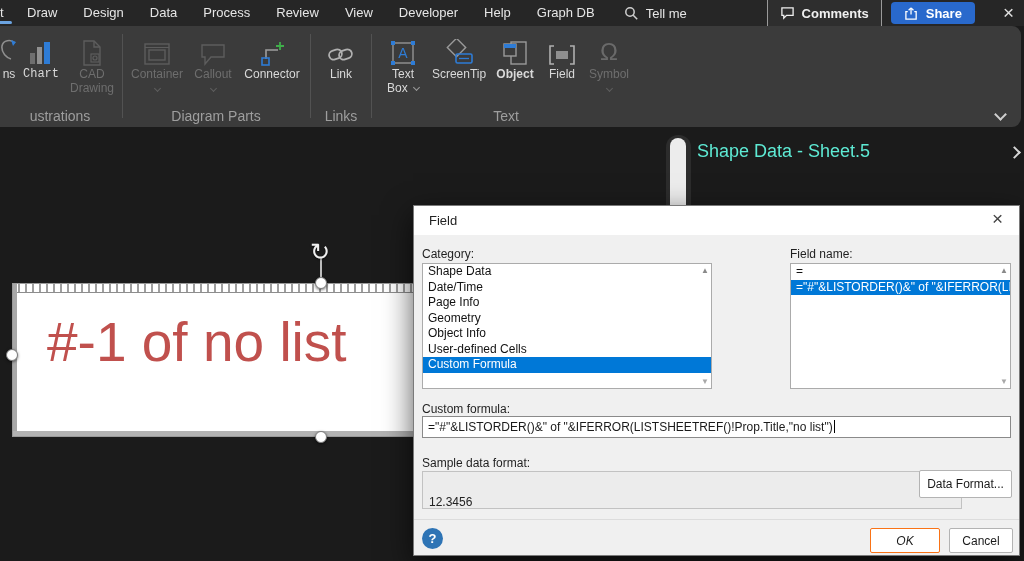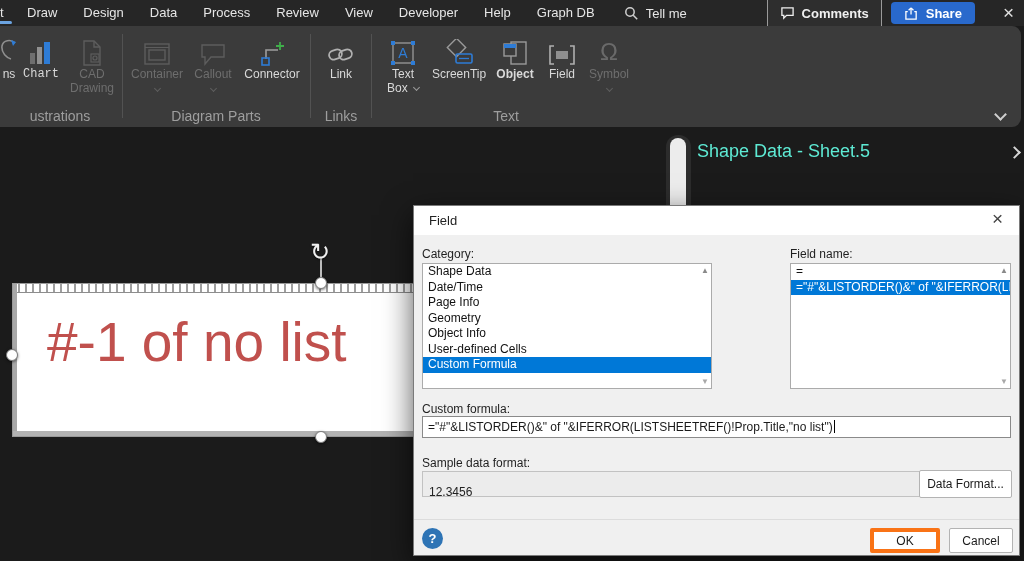--- a/index.html
+++ b/index.html
@@ -73,28 +73,28 @@
   .dlg-label { position:absolute; font-size:12px; color:#1f1f1f; }
   .listbox { position:absolute; background:#ffffff; border:1px solid #ababab; font-size:12px; overflow:hidden; }
   .lrow { height:15.5px; line-height:15.5px; padding-left:5px; white-space:nowrap; color:#111; }
   .lrow.selected { background:#0078d7; color:#ffffff; }
   .scroll-up { position:absolute; right:2px; top:2px; font-size:8px; color:#8a8a8a; }
   .scroll-down { position:absolute; right:2px; bottom:2px; font-size:8px; color:#a8a8a8; }
   .formula-input { position:absolute; left:8px; top:210px; width:589px; height:22px; background:#fff;
                    border:1px solid #8a8a8a; font-size:12px; line-height:20px; padding:0 5px; white-space:nowrap; overflow:hidden; }
   .caret { display:inline-block; width:1px; height:13px; background:#000; vertical-align:-2px; margin-left:1px; }
   .sample-input { position:absolute; left:8px; top:265px; width:540px; height:26px; background:#ececec;
-                  border:1px solid #c2c2c2; font-size:12px; line-height:24px; padding:8px 6px; color:#222; }
+                  border:1px solid #c2c2c2; font-size:12px; line-height:24px; padding:18px 6px; color:#222; }
   .btn-dataformat { position:absolute; left:505px; top:264px; width:93px; height:28px; background:#ffffff;
                     border:1px solid #b3b3b3; border-radius:2px; font-size:12px; color:#1a1a1a; font-family:inherit; }
   .dlg-sep { position:absolute; left:0; right:0; top:313px; height:1px; background:#dcdcdc; }
   .help-circle { position:absolute; left:8px; top:322px; width:21px; height:21px; border-radius:50%;
                  background:#2e74b5; color:#ffffff; font-size:13px; font-weight:bold; text-align:center; line-height:21px; }
   .btn-ok { position:absolute; left:456px; top:322px; width:70px; height:25px; background:#ffffff;
-            border:4px solid #f97316; border-radius:2px; font-size:12px; color:#1a1a1a; font-family:inherit; }
+            border:1px solid #f97316; border-radius:2px; font-size:12px; color:#1a1a1a; font-family:inherit;font-style:italic; }
   .btn-cancel { position:absolute; left:535px; top:322px; width:64px; height:25px; background:#ffffff;
                 border:1px solid #b3b3b3; border-radius:2px; font-size:12px; color:#1a1a1a; font-family:inherit; }
 </style>
 </head>
 <body>
 
 <div class="screen">
 
   <div class="menubar">
     <span class="mitem mitem-partial">

